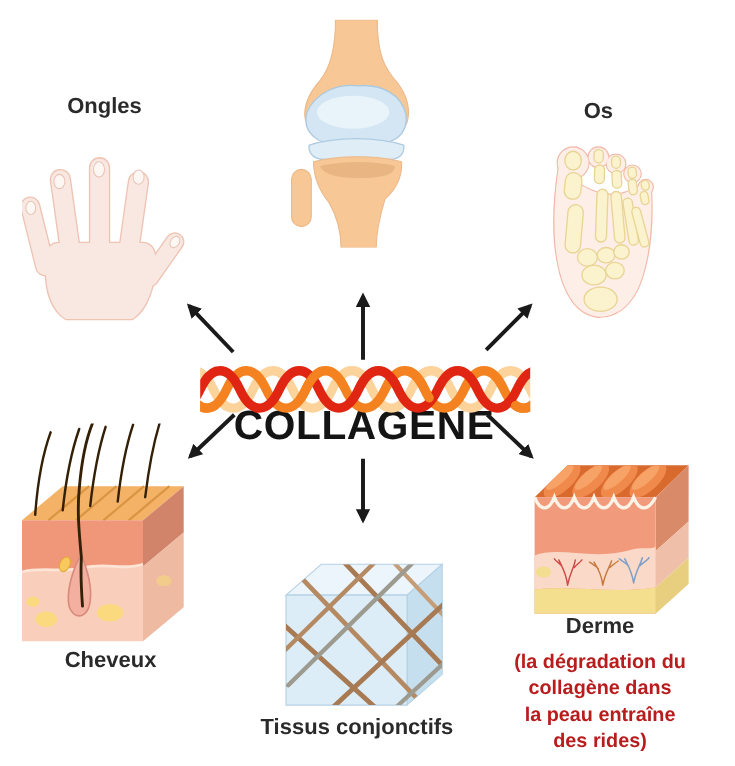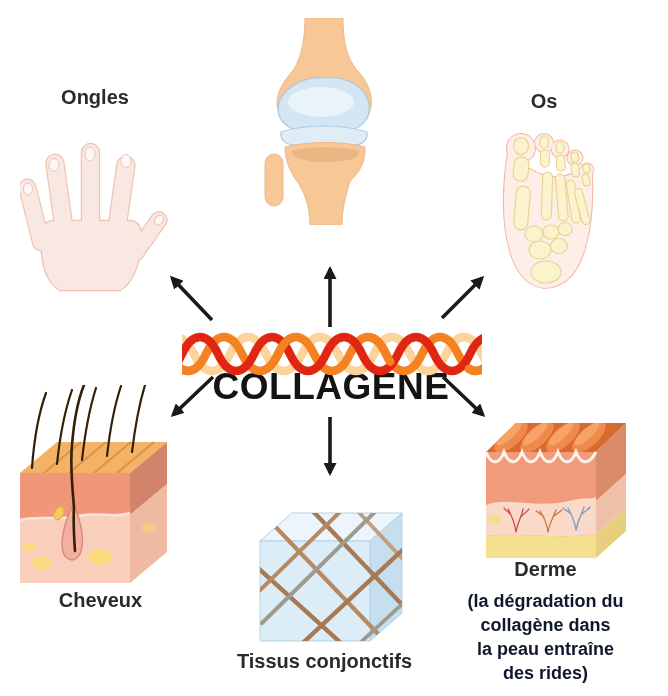--- a/index.html
+++ b/index.html
@@ -11,21 +11,21 @@
   .node-label{
     position:absolute;text-align:center;font-size:20px;font-weight:600;
     color:#2a2a2a;line-height:1.1;
   }
   .title-label{
     position:absolute;text-align:center;font-size:37px;font-weight:800;
     letter-spacing:.5px;color:#141414;
   }
   .note{
     position:absolute;text-align:center;font-size:18px;font-weight:600;
-    color:#0f172a;line-height:1.33;white-space:pre-line;
+    color:#b91c1c;line-height:1.33;white-space:pre-line;
   }
   svg{display:block;overflow:hidden;}
 </style>
 </head>
 <body>
 
 <div id="canvas">
 
   <div class="node-label" style="left:15px;top:86px;width:160px;">Ongles</div>
   <div class="node-label" style="left:18px;top:589px;width:165px;">Cheveux</div>

